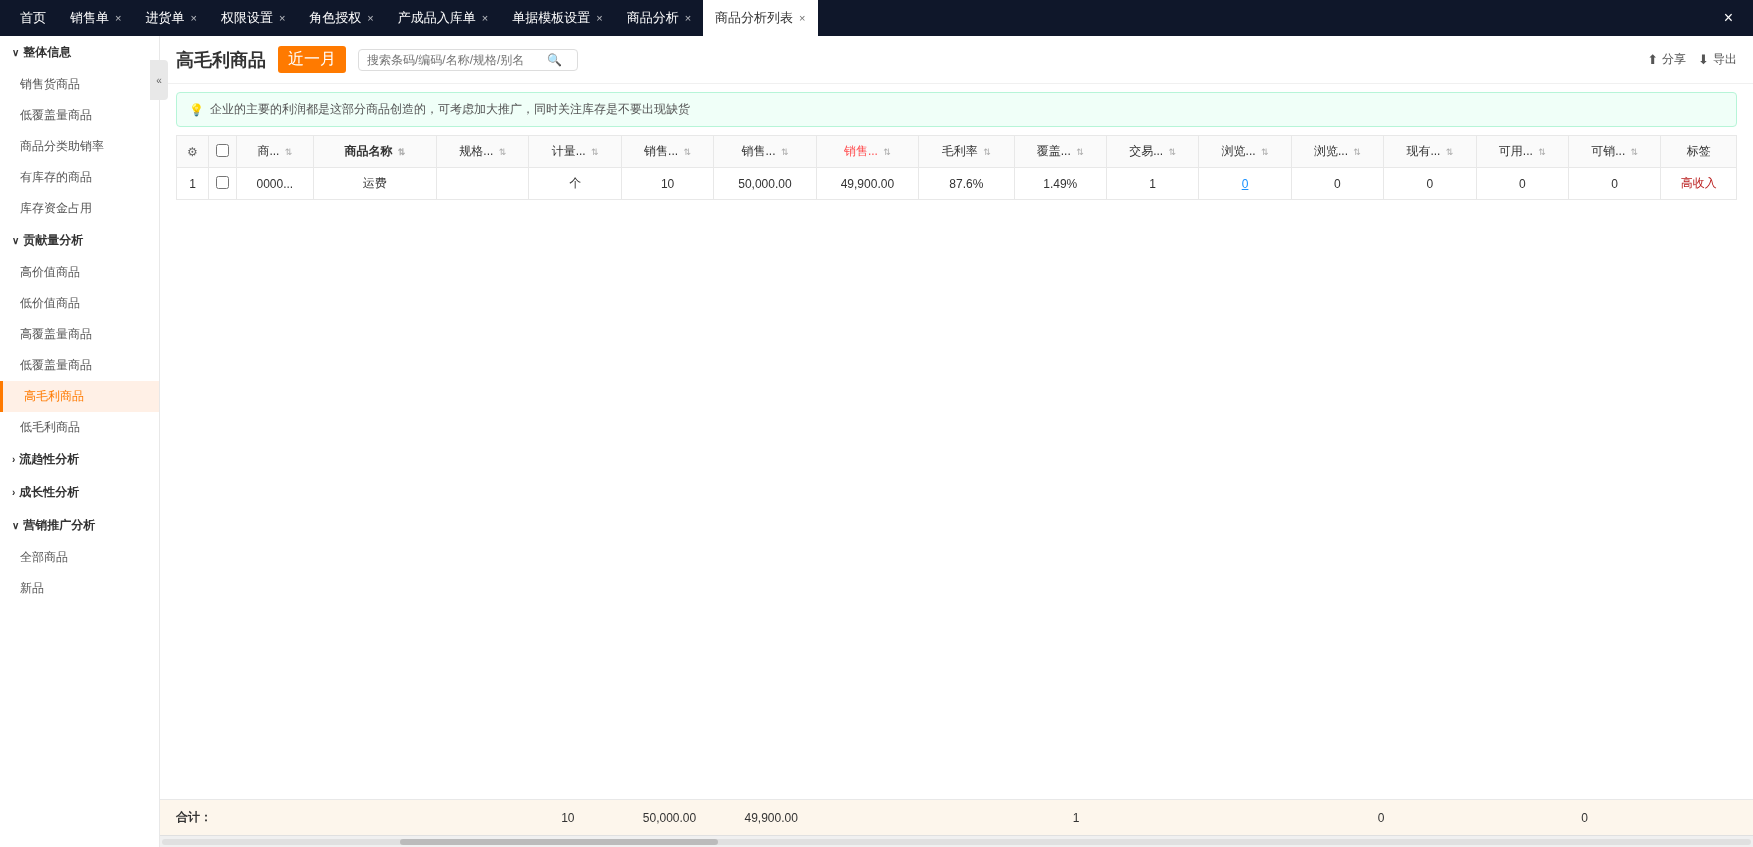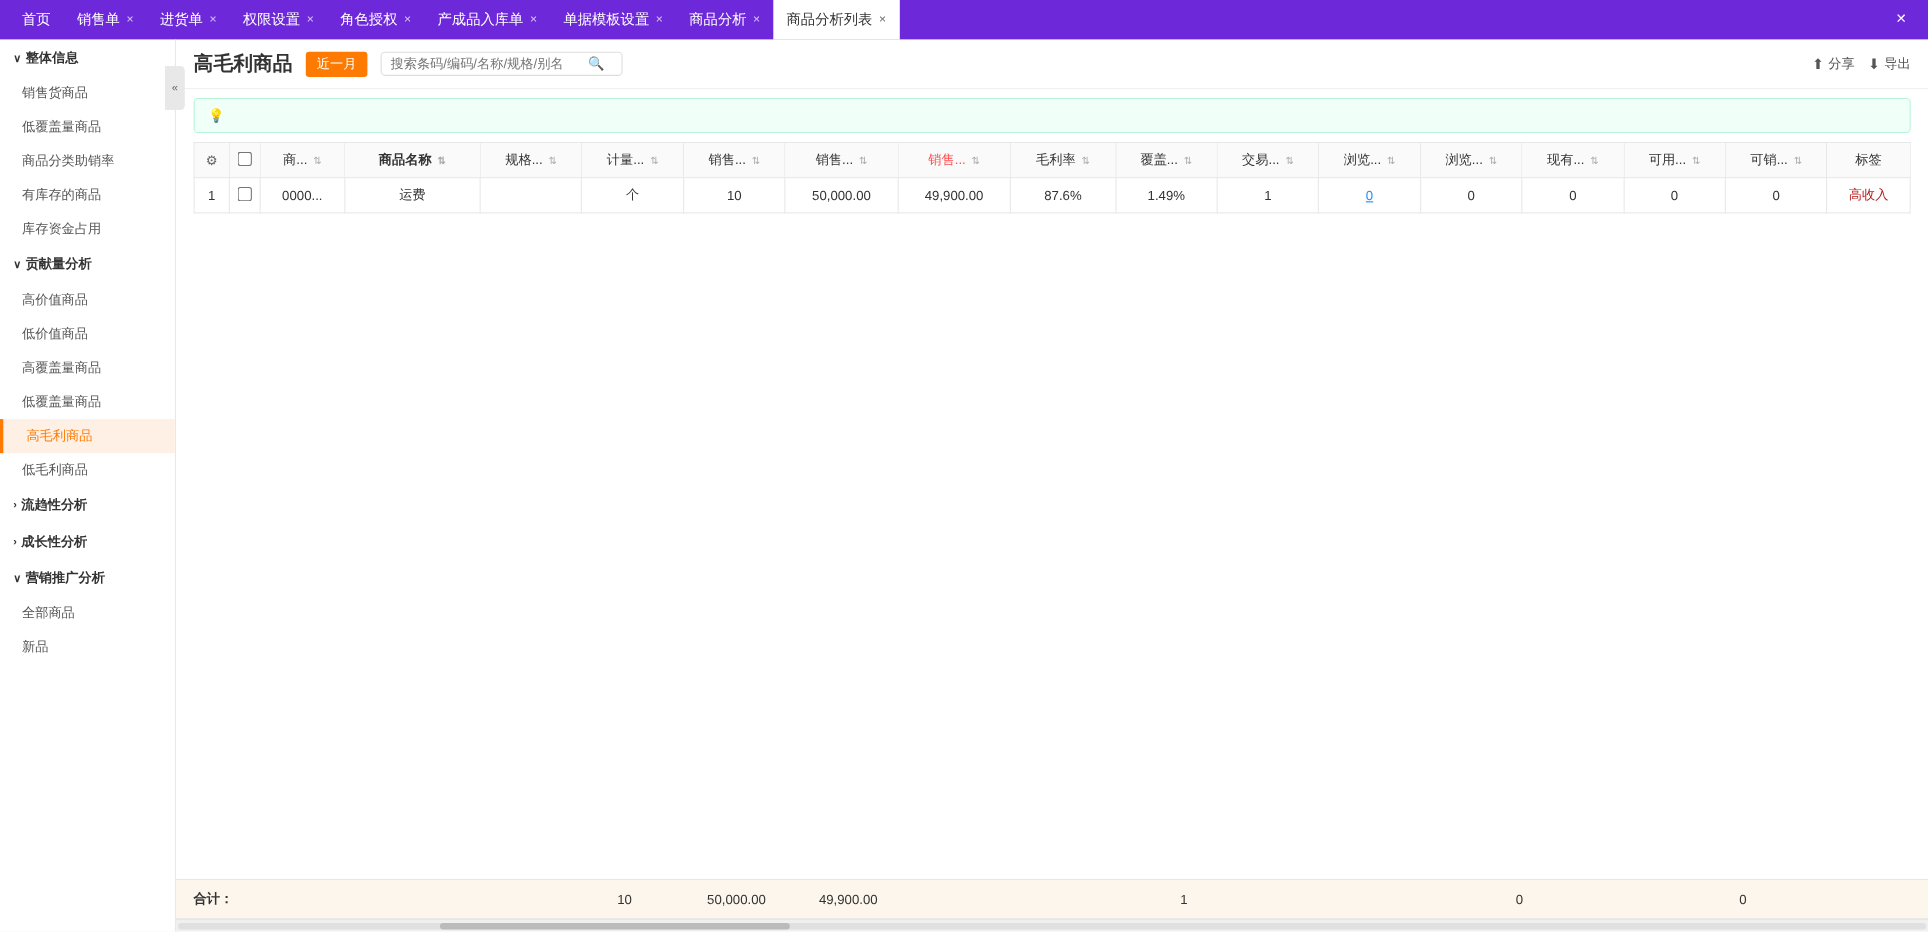--- a/index.html
+++ b/index.html
@@ -1,20 +1,20 @@
 <!DOCTYPE html>
 <html><head>
   <meta charset="utf-8">
   <style>
     * { margin: 0; padding: 0; box-sizing: border-box; }
     body { font-family: 'Microsoft YaHei', Arial, sans-serif; font-size: 12px; background: #f5f5f5; overflow: hidden; width: 1753px; height: 847px; }
 
     
     .top-nav {
-      background: #6d28d9;
+      background: #0f172a;
       height: 36px;
       display: flex;
       align-items: center;
       padding: 0 8px;
       color: white;
     }
     .top-nav .nav-item {
       padding: 0 12px;
       height: 36px;
       display: flex;
@@ -119,21 +119,21 @@
       font-weight: bold;
       color: #333;
     }
     .filter-btn {
       background: #ff7a00;
       color: white;
       border: none;
       padding: 3px 10px;
       border-radius: 3px;
       cursor: pointer;
-      font-size: 12px;
+      font-size: 16px;
     }
     .search-box {
       display: flex;
       align-items: center;
       border: 1px solid #ddd;
       border-radius: 4px;
       padding: 3px 8px;
       flex: 0 0 220px;
     }
     .search-box input {
@@ -396,20 +396,21 @@
         </div>
         <div class="action-btn">
           <span style="font-size:13px;">⬇</span>
           <span>导出</span>
         </div>
       </div>
     </div>
 
     <div class="info-banner">
       <span>💡</span>
+      <span>企业的主要的利润都是这部分商品创造的，可考虑加大推广，同时关注库存是不要出现缺货</span>
     </div>
 
     <div class="table-wrapper">
       <table>
         <thead>
           <tr>
             <th style="width:32px;">
               <span class="settings-icon">⚙</span>
             </th>
             <th style="width:28px;">

